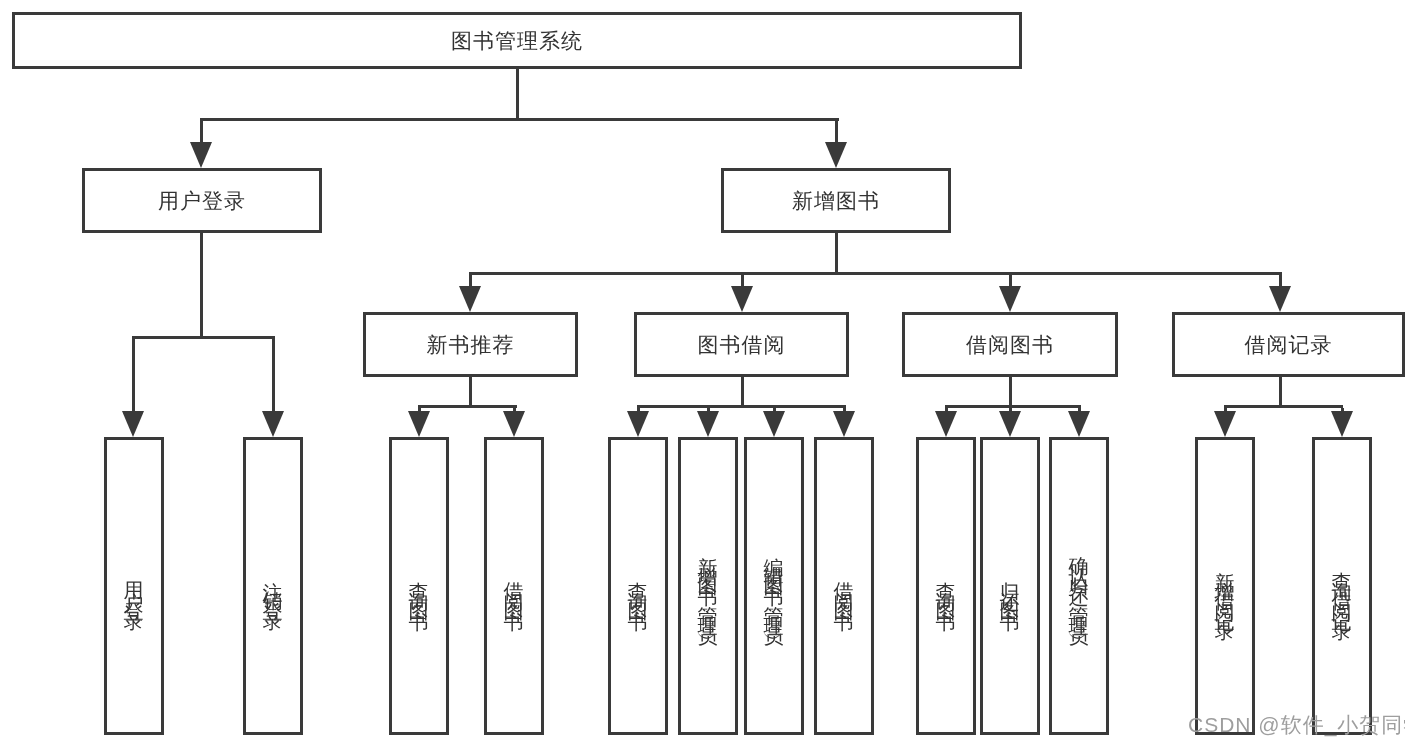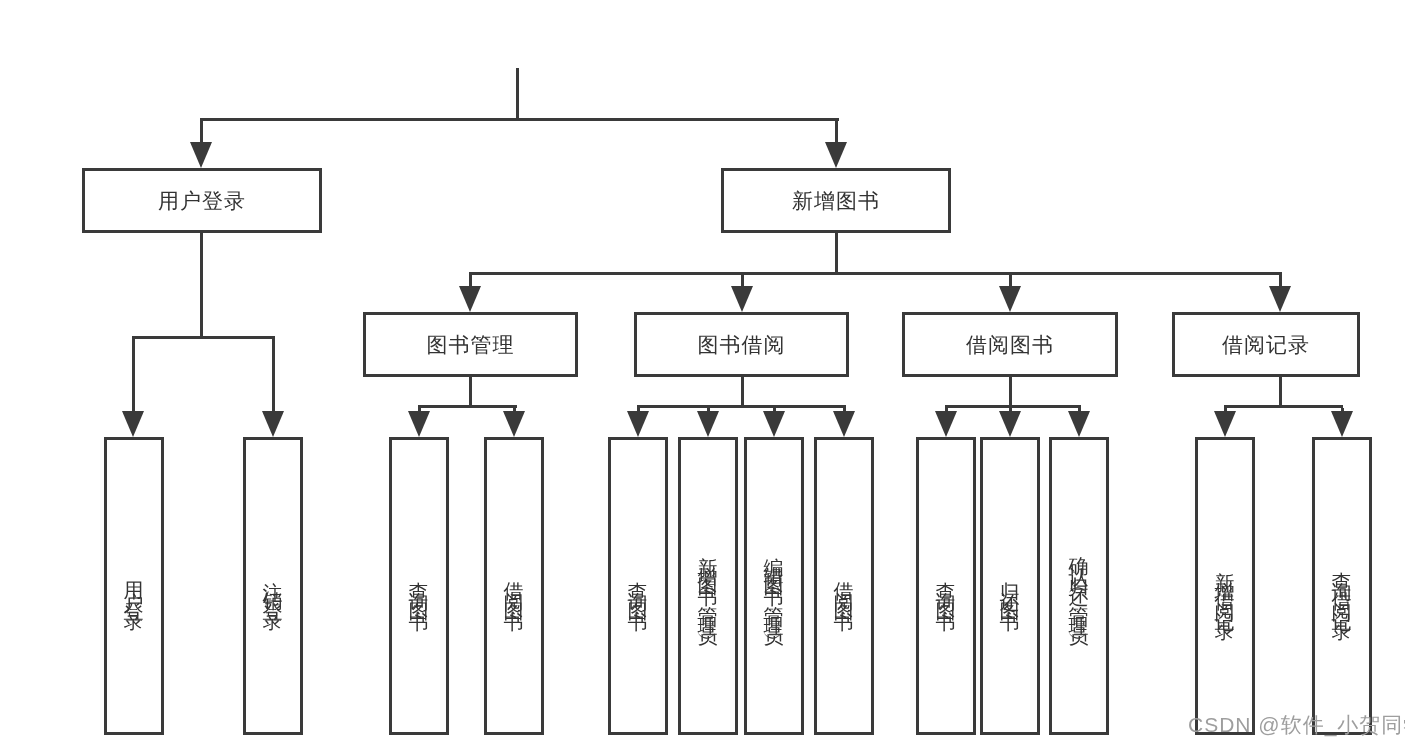--- a/index.html
+++ b/index.html
@@ -72,20 +72,21 @@
     letter-spacing: 1px;
     z-index: 3;
     white-space: nowrap;
   }
 </style>
 </head>
 <body>
 
 <div id="canvas">
 
+  <div class="box" style="left:12px; top:12px; width:1010px; height:57px;">图书管理系统</div>
 
   <div class="vline" style="left:516px; top:68px; height:53px;"></div>
   <div class="hline" style="left:200px; top:118px; width:639px;"></div>
   <div class="vline" style="left:200px; top:121px; height:24px;"></div>
   <div class="arrow" style="left:190px; top:142px;"></div>
   <div class="vline" style="left:835px; top:121px; height:24px;"></div>
   <div class="arrow" style="left:825px; top:142px;"></div>
 
   <div class="box" style="left:82px; top:168px; width:240px; height:65px;">用户登录</div>
   <div class="box" style="left:721px; top:168px; width:230px; height:65px;">新增图书</div>
@@ -101,24 +102,24 @@
   <div class="hline" style="left:469px; top:272px; width:813px;"></div>
   <div class="vline" style="left:469px; top:275px; height:13px;"></div>
   <div class="arrow" style="left:459px; top:286px;"></div>
   <div class="vline" style="left:741px; top:275px; height:13px;"></div>
   <div class="arrow" style="left:731px; top:286px;"></div>
   <div class="vline" style="left:1009px; top:275px; height:13px;"></div>
   <div class="arrow" style="left:999px; top:286px;"></div>
   <div class="vline" style="left:1279px; top:275px; height:13px;"></div>
   <div class="arrow" style="left:1269px; top:286px;"></div>
 
-  <div class="box" style="left:363px; top:312px; width:215px; height:65px;">图书管理</div>
+  <div class="box" style="left:363px; top:312px; width:215px; height:65px;">新书推荐</div>
   <div class="box" style="left:634px; top:312px; width:215px; height:65px;">图书借阅</div>
   <div class="box" style="left:902px; top:312px; width:216px; height:65px;">借阅图书</div>
-  <div class="box" style="left:1172px; top:312px; width:188px; height:65px;">借阅记录</div>
+  <div class="box" style="left:1172px; top:312px; width:233px; height:65px;">借阅记录</div>
 
   <div class="vline" style="left:469px; top:377px; height:31px;"></div>
   <div class="hline" style="left:418px; top:405px; width:99px;"></div>
   <div class="vline" style="left:418px; top:408px; height:7px;"></div>
   <div class="arrow" style="left:408px; top:411px;"></div>
   <div class="vline" style="left:513px; top:408px; height:7px;"></div>
   <div class="arrow" style="left:503px; top:411px;"></div>
 
   <div class="vline" style="left:741px; top:377px; height:31px;"></div>
   <div class="hline" style="left:637px; top:405px; width:209px;"></div>

